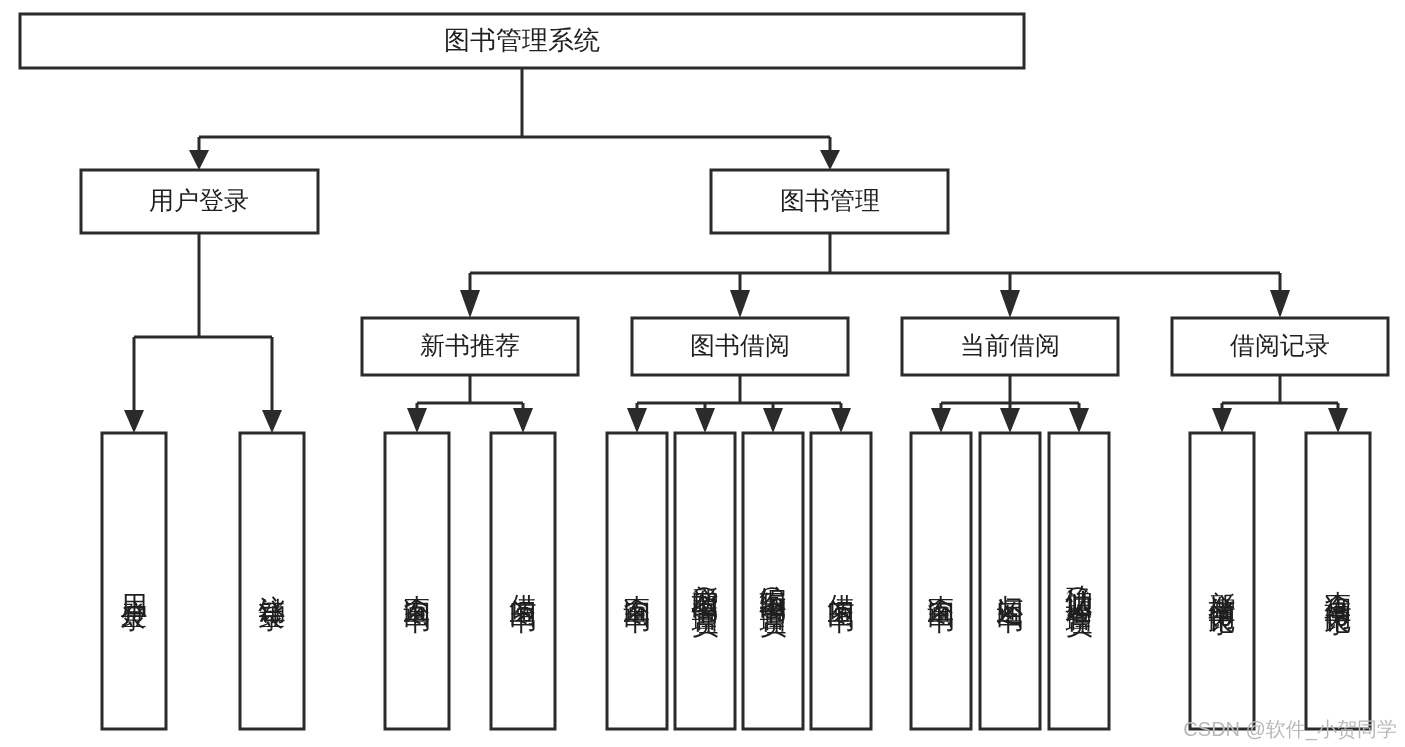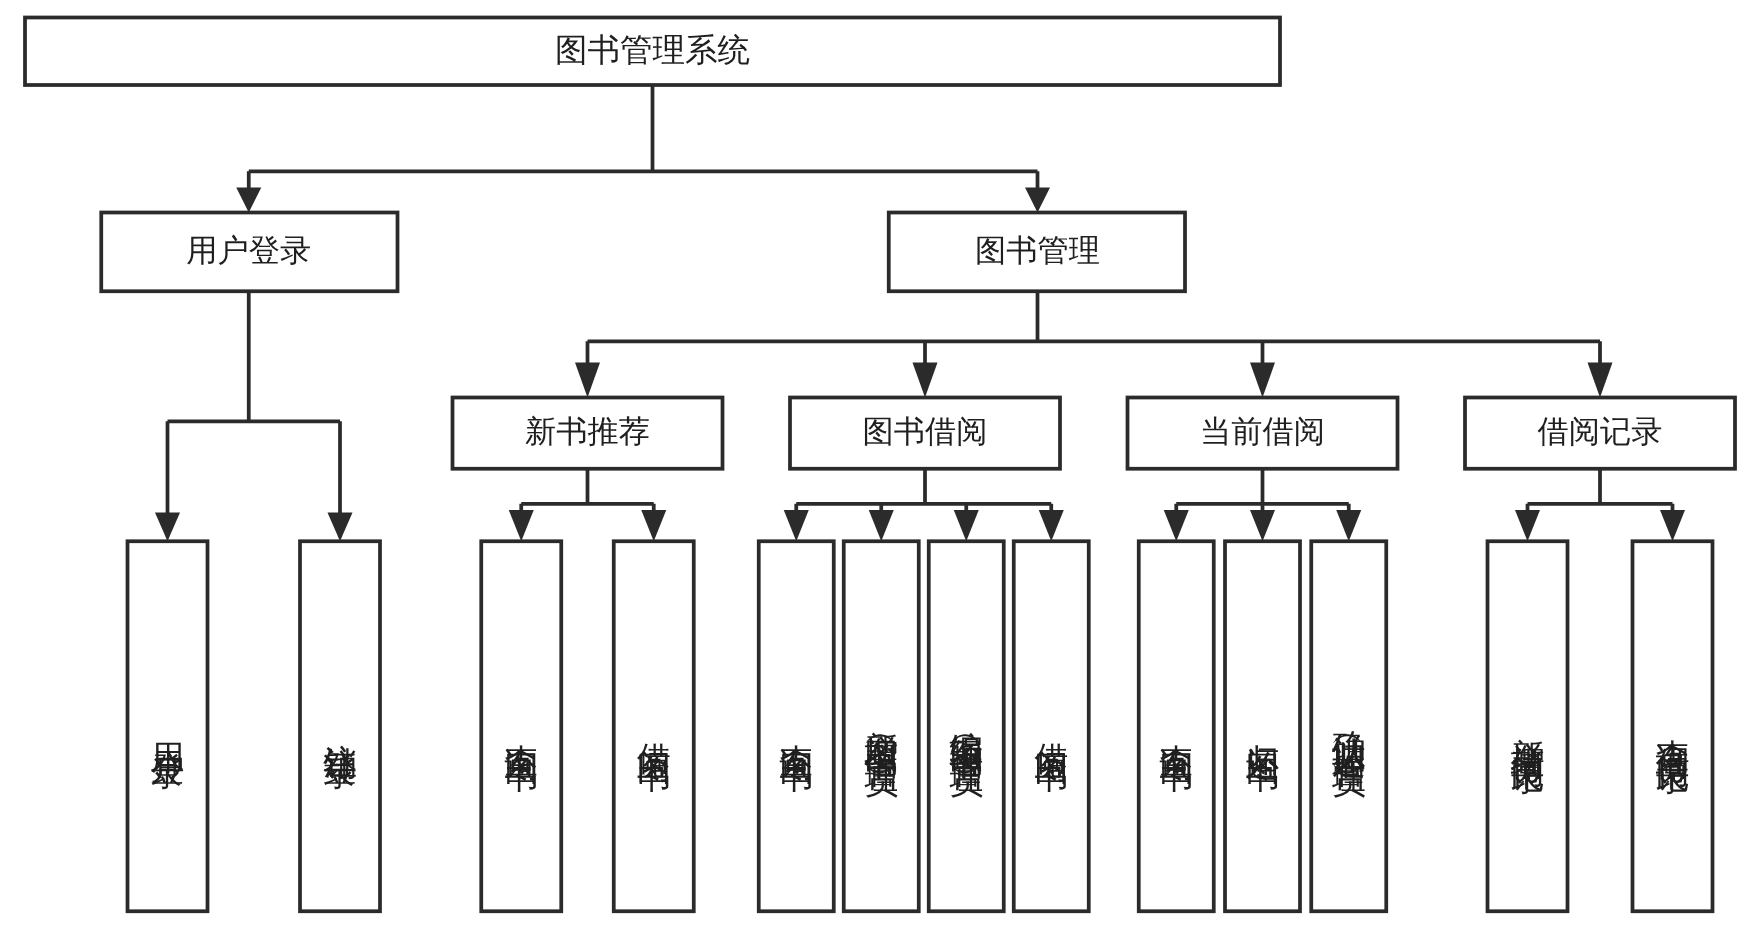--- a/index.html
+++ b/index.html
@@ -198,14 +198,15 @@
       <text class="leaf-label" x="1222" y="581">新增借阅记录</text>
     </g>
 
     <g>
       <rect class="node-rect" x="1306" y="433" width="64" height="296"></rect>
       <text class="leaf-label" x="1338" y="581">查询借阅记录</text>
     </g>
 
   </svg>
 
+  <div class="watermark">CSDN @软件_小贺同学</div>
 
 </div>
 
 </body></html>

